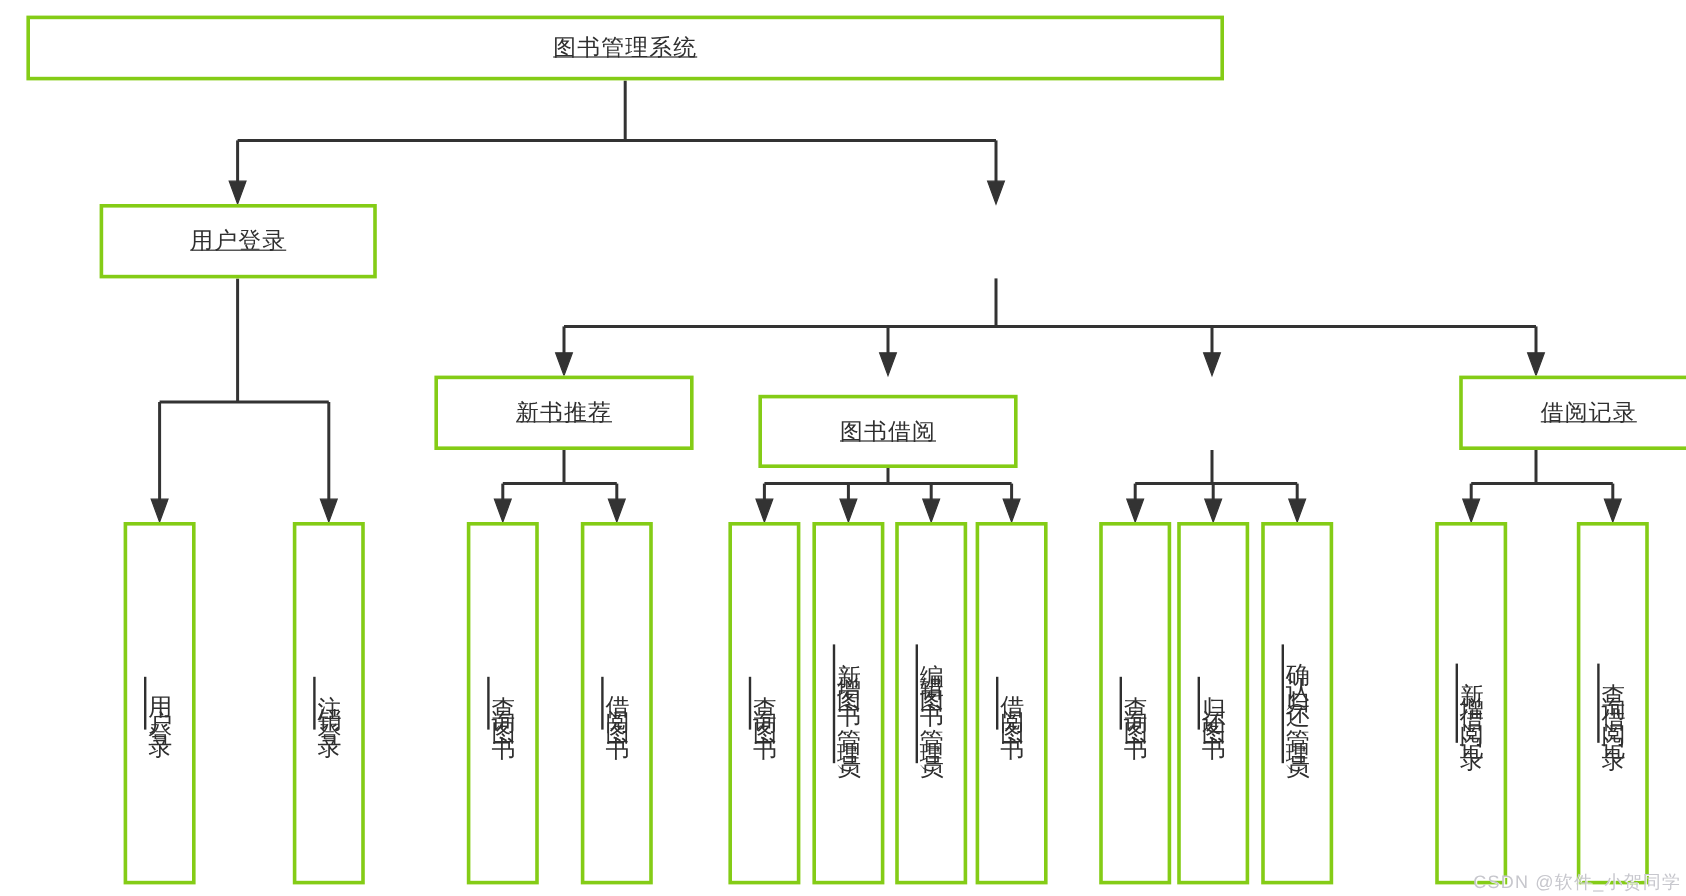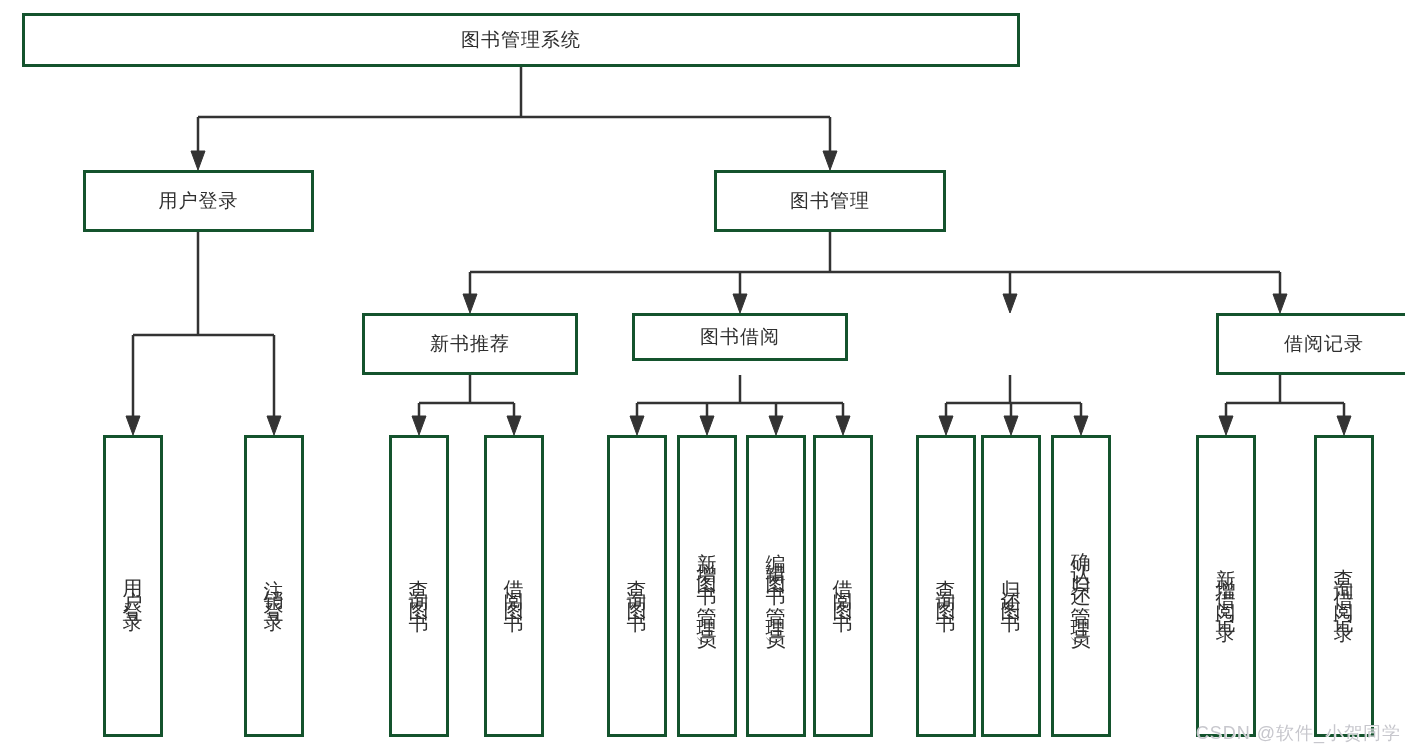--- a/index.html
+++ b/index.html
@@ -15,44 +15,45 @@
     position: absolute;
     left: 0; top: 0;
     width: 1405px; height: 747px;
     pointer-events: none;
   }
   svg.wires line { stroke: #333333; stroke-width: 2.5; }
   svg.wires polygon { fill: #333333; stroke: #333333; }
   .node {
     position: absolute;
     box-sizing: border-box;
-    border: 3px solid #14532d;
+    border: 3px solid #84cc16;
     background: #ffffff;
     display: flex;
     align-items: center;
     justify-content: center;
     color: #2f2f2f;
+    text-decoration: underline;
   }
   .node.h span {
     font-size: 19px;
     letter-spacing: 1px;
     white-space: nowrap;
   }
   .node.v span {
     writing-mode: vertical-rl;
     text-orientation: mixed;
     font-size: 20px;
     letter-spacing: 11px;
     line-height: 1;
   }
   .watermark {
     position: absolute;
     right: 4px;
     bottom: 2px;
-    font-size: 18px;
+    font-size: 15px;
     letter-spacing: 1px;
     color: #c7c7cd;
     text-shadow: 1px 1px 0 rgba(255,255,255,0.9);
     white-space: nowrap;
   }
 </style>
 </head>
 <body>
 
 <div class="stage">
@@ -133,28 +134,25 @@
     </g>
   </svg>
 
   <div class="node h" style="left:22px; top:13px; width:998px; height:54px;">
     <span>图书管理系统</span>
   </div>
 
   <div class="node h" style="left:83px; top:170px; width:231px; height:62px;">
     <span>用户登录</span>
   </div>
-  <div class="node h" style="left:714px; top:170px; width:232px; height:62px;">
-    <span>图书管理</span>
-  </div>
 
   <div class="node h" style="left:362px; top:313px; width:216px; height:62px;">
     <span>新书推荐</span>
   </div>
-  <div class="node h" style="left:632px; top:313px; width:216px; height:48px;">
+  <div class="node h" style="left:632px; top:329px; width:216px; height:61px;">
     <span>图书借阅</span>
   </div>
   <div class="node h" style="left:1172px; top:313px; width:216px; height:62px;margin-left:44px;">
     <span>借阅记录</span>
   </div>
 
   <div class="node v" style="left:103px; top:435px; width:60px; height:302px;">
     <span>用户登录</span>
   </div>
   <div class="node v" style="left:244px; top:435px; width:60px; height:302px;">

